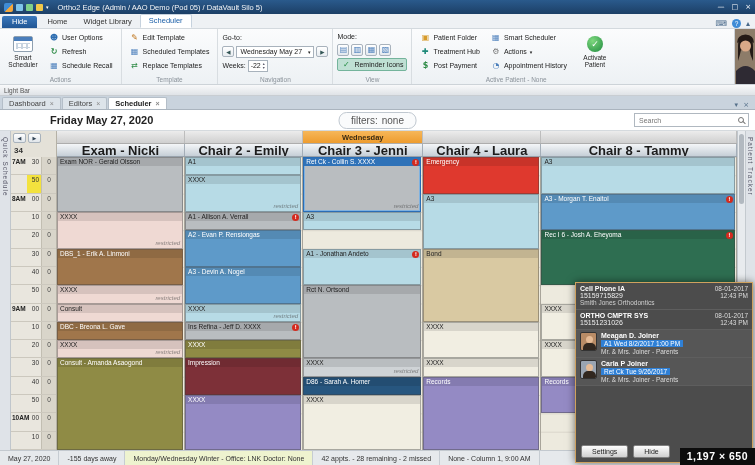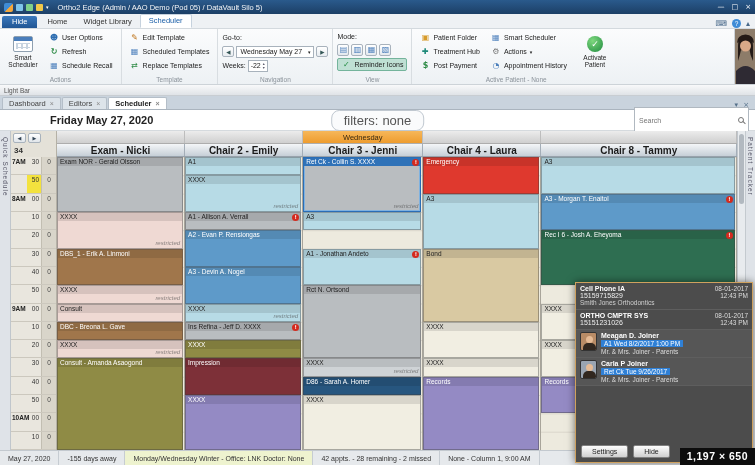--- a/index.html
+++ b/index.html
@@ -54,42 +54,42 @@
 
   
   .lightbar { height:11px; background:linear-gradient(#f8f9fa,#dfe3e7); border-bottom:1px solid #c8cdd2; font-size:6.5px; color:#555; display:flex; align-items:center; padding-left:4px; flex:none; }
   .doc-tabs { height:14px; background:#c9d3dd; display:flex; align-items:flex-end; padding:0 2px; gap:1px; border-bottom:1px solid #aab4be; flex:none; }
   .dtab { background:#dde4ea; border:1px solid #b4bec8; border-bottom:none; padding:1px 6px; font-size:7.5px; display:flex; gap:4px; align-items:center; border-radius:2px 2px 0 0; color:#444; }
   .dtab.active { background:#fff; font-weight:bold; color:#222; }
   .dtab .x { color:#888; font-size:7px; }
   .dt-right { margin-left:auto; padding-right:4px; font-size:7px; color:#55708a; display:flex; gap:5px; }
   .toolbar { height:21px; background:#fff; border-bottom:1px solid #d5dade; display:flex; align-items:center; padding:0 6px; position:relative; flex:none; }
   .date-title { font-size:11px; font-weight:bold; margin-left:44px; white-space:nowrap; }
-  .filters-pill { position:absolute; left:50%; transform:translateX(-50%); border:1px solid #c0c8d0; border-radius:8px; padding:2px 12px; font-size:13px; color:#555; background:#fafbfc; display:flex; gap:4px; }
-  .search-box { margin-left:auto; width:115px; height:14px; border:1px solid #b0b8c0; background:#fff; display:flex; align-items:center; padding:12px 4px; justify-content:space-between; }
+  .filters-pill { position:absolute; left:50%; transform:translateX(-50%); border:1px solid #c0c8d0; border-radius:8px; padding:2px 12px; font-size:10px; color:#555; background:#fafbfc; display:flex; gap:4px; }
+  .search-box { margin-left:auto; width:115px; height:14px; border:1px solid #b0b8c0; background:#fff; display:flex; align-items:center; padding:0 4px; justify-content:space-between; }
   .search-box input { border:none; outline:none; width:95px; font-size:7px; font-family:inherit; color:#444; }
   .mag { width:6px; height:6px; border:1px solid #777; border-radius:50%; position:relative; flex:none; }
   .mag::after { content:""; position:absolute; width:4px; height:1px; background:#777; transform:rotate(45deg); right:-3px; bottom:-1px; }
 
   
   .schedule { flex:1; display:flex; position:relative; background:#e8e5db; overflow:hidden; }
   .vtext { writing-mode:vertical-rl; font-size:6.5px; color:#556; letter-spacing:1px; }
   .qs-strip { width:11px; background:#dfe3e8; border-right:1px solid #c0c6cc; display:flex; justify-content:center; padding-top:6px; flex:none; }
   .sched-main { flex:1; display:flex; flex-direction:column; min-width:0; }
   .sched-top { height:26px; display:flex; flex:none; }
   .gutter-head { width:46px; flex:none; background:#e4e1d8; border-right:1px solid #b5b1a6; display:flex; flex-direction:column; }
   .gh-arrows { height:13px; display:flex; align-items:center; gap:2px; padding-left:2px; }
   .gh-arrows button { width:13px; height:10px; border:1px solid #a8b2bc; background:linear-gradient(#fff,#e0e5ea); font-size:5px; display:flex; align-items:center; justify-content:center; color:#345; border-radius:2px; padding:0; font-family:"DejaVu Sans",sans-serif; }
   .gh-day { height:13px; font-size:8px; font-weight:bold; padding-left:3px; display:flex; align-items:center; color:#333; }
   .heads-wrap { flex:1; display:flex; flex-direction:column; min-width:0; }
   .day-band { height:13px; display:flex; background:linear-gradient(#ececec,#cfcfcf); border-bottom:1px solid #adadad; }
   .day-cell { flex-basis:0; border-right:1px solid #bdbdbd; }
-  .day-cell.wed { background:linear-gradient(#f6b75a,#ee9c2e); font-size:7.5px; font-weight:normal; color:#3a2a10; display:flex; align-items:center; justify-content:center; }
+  .day-cell.wed { background:linear-gradient(#f6b75a,#ee9c2e); font-size:7.5px; font-weight:bold; color:#3a2a10; display:flex; align-items:center; justify-content:center; }
   .col-heads { height:13px; display:flex; background:linear-gradient(#f4f6f8,#c6cfd7); border-bottom:1px solid #98a2ac; }
-  .head-cell { flex-basis:0; border-right:1px solid #a4aeb8; font-size:10px; font-weight:bold; display:flex; align-items:center; justify-content:center; color:#1c1c1c; white-space:nowrap; overflow:hidden; }
+  .head-cell { flex-basis:0; border-right:1px solid #a4aeb8; font-size:13px; font-weight:bold; display:flex; align-items:center; justify-content:center; color:#1c1c1c; white-space:nowrap; overflow:hidden; }
   .sched-body { flex:1; display:flex; min-height:0; }
   .gutter { width:46px; flex:none; display:flex; flex-direction:column; background:#e9e6de; border-right:1px solid #b5b1a6; }
   .g-row { flex:1; display:flex; border-bottom:1px solid #ccc8be; min-height:0; }
   .g-hour { width:16px; font-size:6.5px; font-weight:bold; color:#222; padding:1px 0 0 1px; }
   .g-min { width:14px; font-size:6.5px; text-align:right; padding:1px 2px 0 0; color:#333; }
   .g-row.hl .g-min { background:#f3e23e; }
   .g-count { flex:1; background:#d9d5ca; border-left:1px solid #c2beb2; text-align:center; font-size:6.5px; color:#444; padding-top:1px; }
   .cols { flex:1; display:flex; min-width:0; }
   .col { flex-basis:0; position:relative; border-right:1px solid #a8a49a; background-color:#edeade;
          background-image:linear-gradient(#d9d5ca 1px, transparent 1px); background-size:100% 6.25%; }

